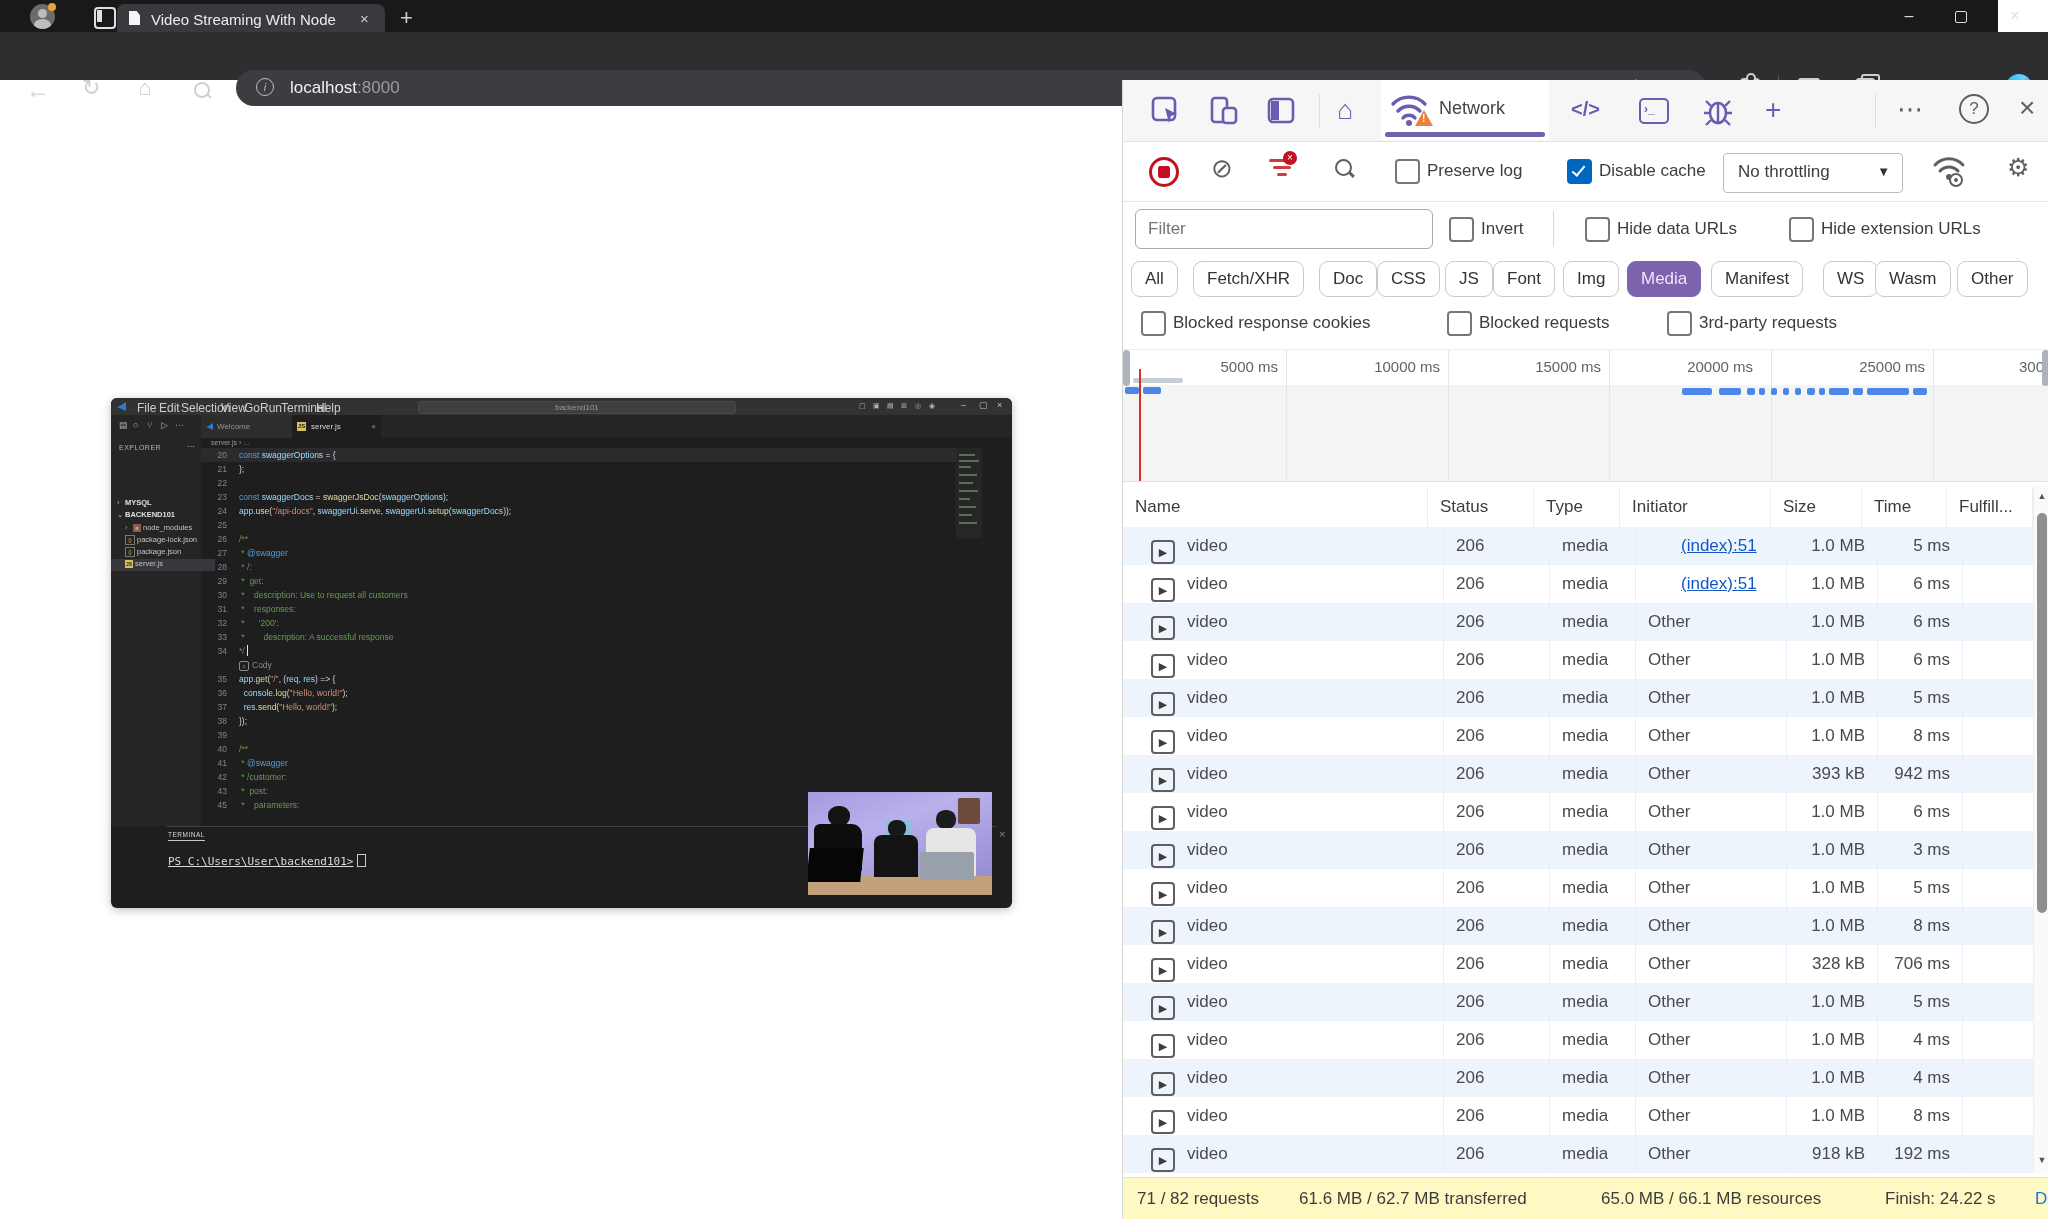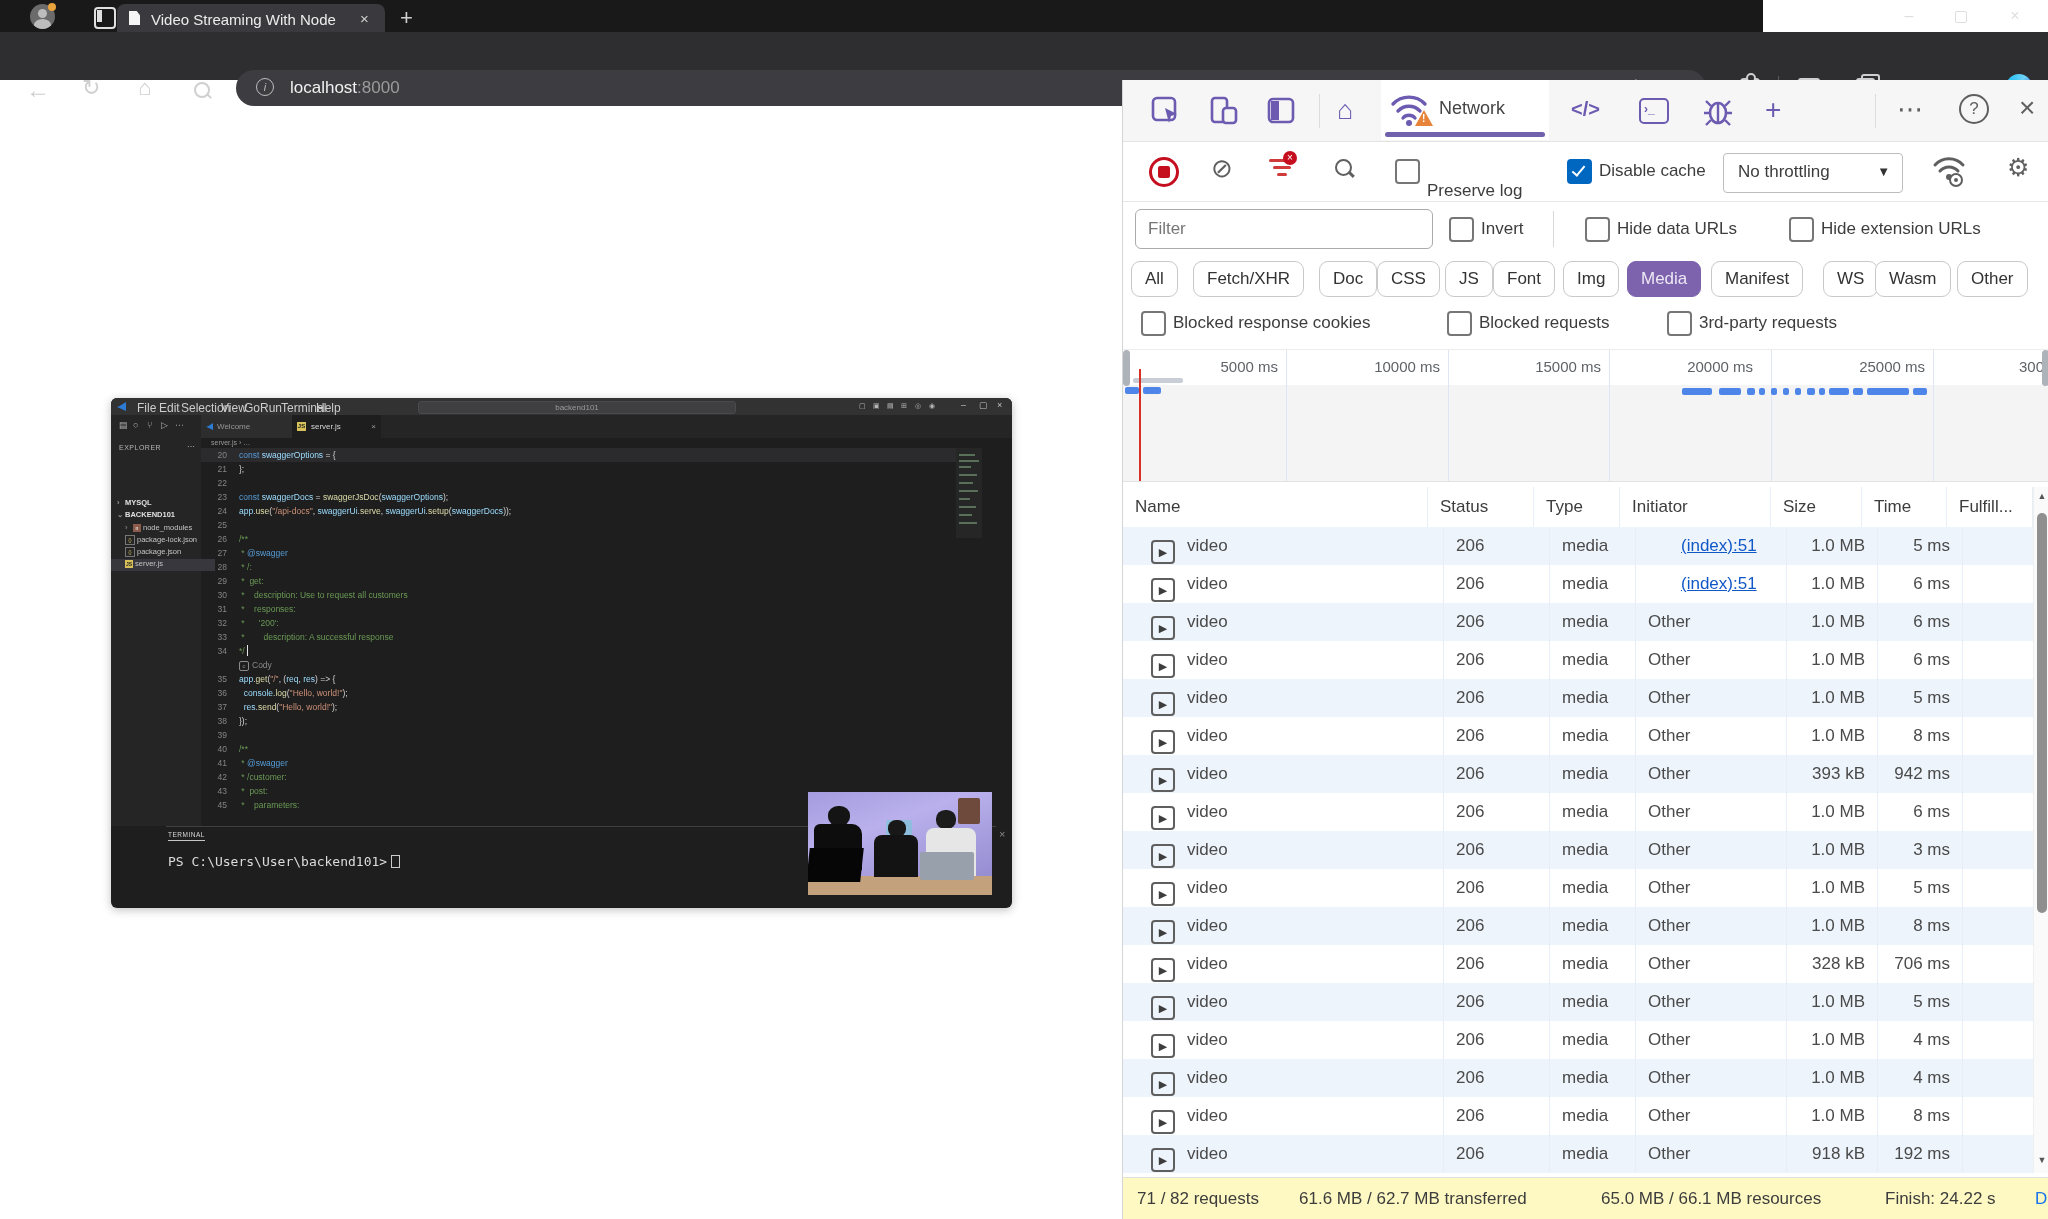--- a/index.html
+++ b/index.html
@@ -1,19 +1,19 @@
 <!DOCTYPE html>
 <html><head>
 <meta charset="utf-8">
 <style>
   html,body{margin:0;padding:0;background:#fff;font-family:"Liberation Sans",sans-serif;}
   #stage{position:relative;width:2048px;height:1219px;overflow:hidden;background:#fff;}
   .abs{position:absolute;}
   
-  #tabstrip{left:0;top:0;width:1763px;height:32px;background:#191919;}
+  #tabstrip{left:0;top:0;width:1998px;height:32px;background:#191919;}
   #toolbar{left:0;top:32px;width:2048px;height:48px;background:#2e2e31;}
   .tglyph{color:#cfcfcf;font-size:19px;line-height:1;}
   #avatar{left:30px;top:4px;width:25px;height:25px;border-radius:50%;background:#6b6b6b;overflow:hidden;}
   #avatar .head{position:absolute;left:8px;top:5px;width:9px;height:9px;border-radius:50%;background:#bdbdbd;}
   #avatar .bodyshape{position:absolute;left:4px;top:15px;width:17px;height:12px;border-radius:50%;background:#bdbdbd;}
   #avatar-dot{left:48px;top:3px;width:8px;height:8px;border-radius:50%;background:#e8a33d;}
   #workspace-icon{left:94px;top:7px;width:18px;height:18px;border:2px solid #e0e0e0;border-radius:4px;}
   #workspace-icon::after{content:"";position:absolute;left:1px;top:1px;width:5px;height:12px;background:#e0e0e0;}
   #tab{left:117px;top:4px;width:268px;height:28px;background:#3a3a3e;border-radius:8px 8px 0 0;}
   #tab-favicon{left:12px;top:7px;width:11px;height:14px;background:#f5f5f5;clip-path:polygon(0 0,70% 0,100% 30%,100% 100%,0 100%);}
@@ -62,21 +62,21 @@
   #clear-btn{left:88px;top:12px;font-size:26px;color:#5f5f5f;}
   #funnel{left:146px;top:16px;width:26px;height:24px;}
   .fline{position:absolute;left:0;height:3px;background:#cf3a3a;border-radius:2px;}
   #funnel-badge{position:absolute;left:14px;top:-6px;width:14px;height:14px;background:#c50f1f;border-radius:50%;color:#fff;font-size:10px;text-align:center;line-height:14px;}
   #search-btn{left:212px;top:18px;}
   .mag2{width:13px;height:13px;border:2.5px solid #5f5f5f;border-radius:50%;}
   .mag2::after{content:"";position:absolute;left:11px;top:12px;width:7px;height:2.5px;background:#5f5f5f;transform:rotate(45deg);}
   .cb{width:21px;height:21px;border:2px solid #767676;border-radius:4px;background:#fff;}
   .cb.checked{background:#0067c0;border-color:#0067c0;}
   .cb.checked::after{content:"";position:absolute;left:6px;top:2px;width:5px;height:11px;border:solid #fff;border-width:0 2.5px 2.5px 0;transform:rotate(40deg);}
-  #cb-preserve{left:272px;top:18px;} #lbl-preserve{left:304px;top:20px;margin-top:20px;}
+  #cb-preserve{left:272px;top:18px;} #lbl-preserve{left:304px;top:20px;}
   #cb-cache{left:444px;top:18px;} #lbl-cache{left:476px;top:20px;}
   #throttle{left:600px;top:12px;width:178px;height:38px;border:1px solid #bdbdbd;border-radius:4px;background:#fff;}
   #throttle-label{position:absolute;left:14px;top:8px;}
   #throttle-arrow{position:absolute;right:12px;top:10px;font-size:13px;color:#333;}
   #netcond{left:808px;top:14px;} #dt-gear{left:884px;top:12px;font-size:25px;color:#5f5f5f;}
   #dt-filterrow{left:0;top:121px;width:926px;height:56px;}
   #filter-input{left:12px;top:8px;width:284px;height:38px;border:1px solid #ababab;border-radius:6px;color:#767676;font-size:17px;line-height:38px;padding-left:12px;background:#fff;}
   #cb-invert{left:326px;top:16px;} #lbl-invert{left:358px;top:18px;}
   #filter-div{left:430px;top:10px;width:1px;height:36px;background:#d8d8d8;}
   #cb-hidedata{left:462px;top:16px;} #lbl-hidedata{left:494px;top:18px;}
@@ -141,21 +141,21 @@
   .cl.hl{background:#2b2b2e;}
   .cl .num{display:inline-block;width:26px;text-align:right;color:#858585;padding-right:12px;}
   .tk-k{color:#569cd6;} .tk-v{color:#9cdcfe;} .tk-f{color:#dcdcaa;} .tk-p{color:#d4d4d4;}
   .tk-s{color:#ce9178;} .tk-c{color:#6a9955;} .tk-t{color:#569cd6;}
   .cur{display:inline-block;width:1.5px;height:11px;background:#e8e8e8;vertical-align:-2px;margin-left:2px;}
   .ghosttxt{color:#8a8a8a;} .ghostic{display:inline-block;width:8px;height:8px;border:1px solid #8a8a8a;border-radius:2px;font-size:6px;color:#8a8a8a;text-align:center;line-height:8px;margin-right:3px;}
   #minimap{position:absolute;left:845px;top:50px;width:26px;height:90px;background:#262626;}
   .mm{position:absolute;left:3px;height:2px;background:#6d8f6d;opacity:.7;}
   #term-div{position:absolute;left:55px;top:428px;width:830px;height:1px;background:#3f3f3f;}
   #term-label{position:absolute;left:57px;top:433px;font-size:6.5px;color:#d8d8d8;letter-spacing:.5px;border-bottom:1.5px solid #c5c5c5;padding-bottom:2px;}
-  #term-prompt{position:absolute;left:57px;top:456px;font-family:"DejaVu Sans Mono",monospace;font-size:13px;color:#dcdcdc;}
+  #term-prompt{position:absolute;left:57px;top:456px;font-family:"DejaVu Sans Mono",monospace;font-size:11px;color:#dcdcdc;text-decoration:underline;}
   .termcur{display:inline-block;width:7px;height:11px;border:1px solid #cccccc;vertical-align:-2px;margin-left:4px;}
   
   #webcam{position:absolute;left:697px;top:394px;width:184px;height:103px;background:linear-gradient(160deg,#a59ce0 0%,#b9b0ec 35%,#8f85cc 100%);overflow:hidden;}
   .wc{position:absolute;}
   #vid-close{position:absolute;left:888px;top:430px;color:#8a8a8a;font-size:11px;}
 </style>
 </head>
 <body>
 
 <div id="stage">

